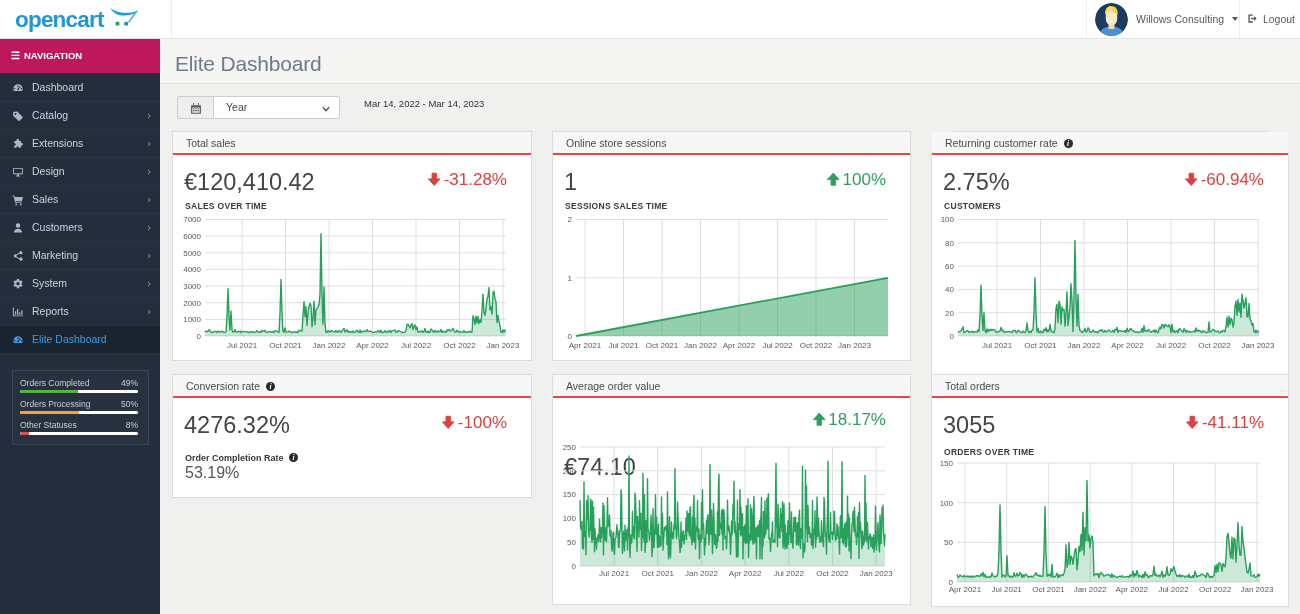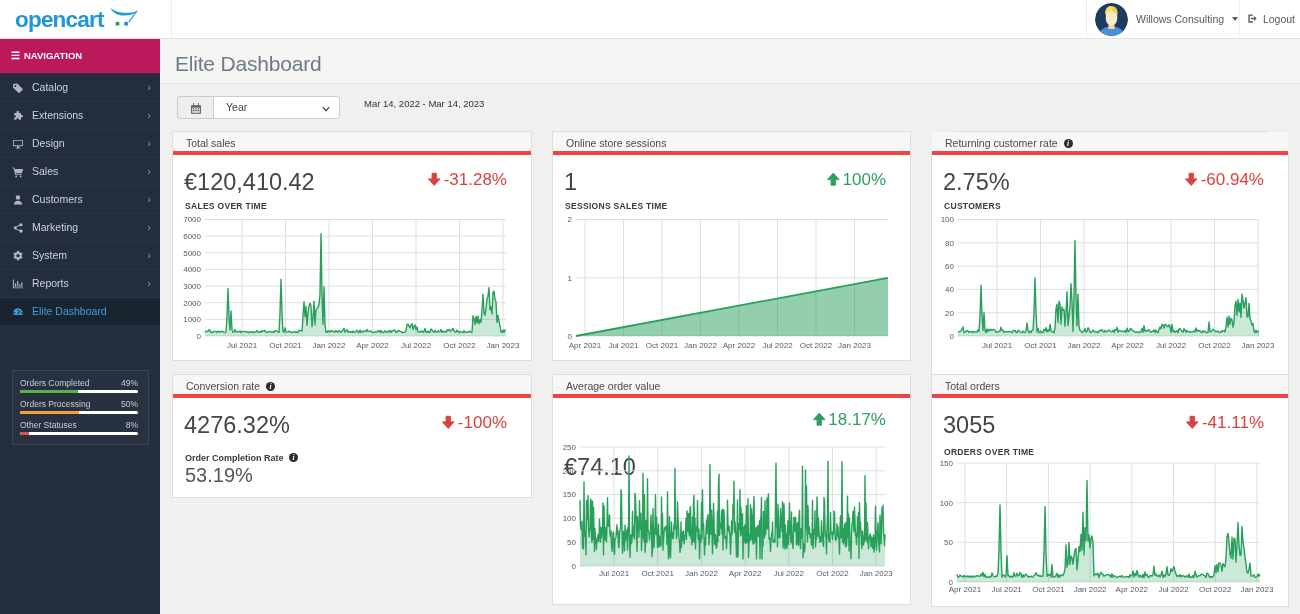--- a/index.html
+++ b/index.html
@@ -12,21 +12,21 @@
 #navhead { height:34px; background:#be185d; color:#fff; font-size:9.5px; font-weight:bold; line-height:34px; padding-left:11px; }
 .mitem { position:relative; height:28px; line-height:27px; color:#ccd5de; font-size:10.5px; border-top:1px solid #2a3443; }
 .mitem .mi { position:absolute; left:12px; top:8px; }
 .mitem .mt { position:absolute; left:32px; top:0; }
 .mitem .chev { position:absolute; right:9px; top:0; color:#8d97a5; font-size:11px; }
 .mitem.active { background:#1a2330; color:#3f9edb; }
 #statbox { position:absolute; left:12px; top:331px; width:137px; height:75px; border:1px solid #3a4656; background:#27313f; padding:7px 10px 0 7px; }
 h1.pagetitle { position:absolute; left:175px; top:52px; font-size:21px; font-weight:400; color:#6e7a87; letter-spacing:-0.2px; }
 #phead { position:absolute; left:160px; top:39px; width:1140px; height:45px; background:#f5f5f4; border-bottom:1px solid #e3e3e2; }
 .card { position:absolute; background:#fff; border:1px solid #ddd; }
-.card .chead { height:23px; background:#f7f7f7; border-bottom:4px solid #ef4444; font-size:10.5px; color:#4a4a4a; line-height:23px; padding-left:13px; }
+.card .chead { height:23px; background:#f7f7f7; border-bottom:2px solid #ef4444; font-size:10.5px; color:#4a4a4a; line-height:23px; padding-left:13px; }
 .big { position:absolute; left:11px; top:37px; font-size:23.5px; color:#424649; }
 .trend { position:absolute; right:24px; top:38px; font-size:17px; white-space:nowrap; }
 .trend.down { color:#d9423f; }
 .trend.up { color:#2f9e5f; }
 .ovlabel { position:absolute; left:12px; top:69px; font-size:8.5px; font-weight:bold; color:#3a3a3a; letter-spacing:.3px; }
 .infoi { display:inline-block; width:9px; height:9px; border-radius:50%; background:#2b2b2b; color:#fff; font-size:7.5px; font-weight:bold; text-align:center; line-height:9px; vertical-align:1px; margin-left:3px; font-family:"Liberation Serif",serif; font-style:italic; }
 .srow { position:relative; font-size:8.5px; color:#c8cfd8; height:12px; }
 .srow span { position:absolute; right:0; }
 .sbar { height:3px; background:#fff; border-radius:2px; margin-bottom:6px; overflow:hidden; }
 .sbar div { height:3px; }
@@ -67,20 +67,26 @@
       </svg>
   <div style="position:absolute;left:1136px;top:0;height:38px;line-height:38px;font-size:10.5px;color:#585858;white-space:nowrap;">Willows Consulting <span style="display:inline-block;margin-left:5px;vertical-align:2px;width:0;height:0;border-left:3.5px solid transparent;border-right:3.5px solid transparent;border-top:4.5px solid #585858;"></span></div>
   <div style="position:absolute;left:1247px;top:0;height:38px;line-height:38px;font-size:10.5px;color:#585858;white-space:nowrap;"><svg width="11" height="11" viewBox="0 0 16 16" style="vertical-align:-1px;margin-right:2px;">
           <path d="M2 2 L8.5 2 L8.5 4 L4 4 L4 12 L8.5 12 L8.5 14 L2 14 Z" fill="#585858"></path>
           <path d="M10.5 4.5 L14 8 L10.5 11.5 L10.5 9.2 L6 9.2 L6 6.8 L10.5 6.8 Z" fill="#585858"></path>
         </svg> Logout</div>
 </div>
 
 <div id="sidebar">
   <div id="navhead"><span style="font-size:10px;margin-right:4px;">☰</span>NAVIGATION</div>
+  <div class="mitem">
+        <svg class="mi" width="12" height="12" viewBox="0 0 16 16">
+          <path d="M8 3 A6.2 6.2 0 0 0 1.8 9.2 A6.2 6.2 0 0 0 2.5 12 L13.5 12 A6.2 6.2 0 0 0 14.2 9.2 A6.2 6.2 0 0 0 8 3 Z M8 4.6 A1 1 0 1 1 8 6.6 A1 1 0 1 1 8 4.6 Z M3.5 8 A1 1 0 1 1 3.5 10 A1 1 0 1 1 3.5 8 Z M12.5 8 A1 1 0 1 1 12.5 10 A1 1 0 1 1 12.5 8 Z M10.7 5.4 L11.6 6.1 L9 9.8 A1.1 1.1 0 1 1 7.8 8.9 Z" fill="#aeb6c2"></path>
+        </svg>
+        <span class="mt">Dashboard</span>
+      </div>
   <div class="mitem">
         <svg class="mi" width="12" height="12" viewBox="0 0 16 16">
           <path d="M1.5 2.5 L7 2 L14 9 A1.2 1.2 0 0 1 14 10.6 L10.1 14.4 A1.2 1.2 0 0 1 8.6 14.4 L1.5 7.5 Z M4.6 4 A1.3 1.3 0 1 0 4.6 6.6 A1.3 1.3 0 0 0 4.6 4 Z" fill="#aeb6c2"></path>
         </svg>
         <span class="mt">Catalog</span>
         <span class="chev">›</span>
       </div>
   <div class="mitem">
         <svg class="mi" width="12" height="12" viewBox="0 0 16 16">
           <path d="M6 2.5 A1.6 1.6 0 0 1 9.2 2.5 L9.2 4 L12 4 L12 6.8 L13 6.8 A1.6 1.6 0 0 1 13 10 L12 10 L12 13 L9 13 L9 12 A1.6 1.6 0 0 0 6 12 L6 13 L3 13 L3 10 L4 10 A1.6 1.6 0 0 0 4 7 L3 7 L3 4 L6 4 Z" fill="#aeb6c2"></path>
@@ -280,21 +286,21 @@
         <path d="M26.0 200.3 L27.0 199.5 L28.0 199.6 L29.0 199.0 L30.0 197.0 L31.0 194.9 L32.0 200.7 L33.0 200.4 L34.0 199.3 L35.0 198.5 L36.0 199.0 L37.0 200.5 L38.0 199.7 L39.0 200.1 L40.0 199.2 L41.0 200.7 L42.0 199.6 L43.0 199.6 L44.0 200.1 L45.0 200.1 L46.0 197.9 L47.0 199.4 L48.0 183.4 L49.0 153.3 L50.0 183.4 L51.0 198.4 L52.0 180.7 L53.0 198.4 L54.0 200.7 L55.0 196.9 L56.0 199.7 L57.0 197.3 L58.0 198.6 L59.0 197.2 L60.0 198.5 L61.0 197.6 L62.0 197.4 L63.0 198.3 L64.0 200.1 L65.0 199.9 L66.0 200.1 L67.0 199.2 L68.0 199.2 L69.0 195.3 L70.0 198.5 L71.0 198.1 L72.0 200.4 L73.0 199.9 L74.0 199.6 L75.0 199.7 L76.0 199.7 L77.0 199.5 L78.0 199.6 L79.0 200.1 L80.0 200.6 L81.0 198.5 L82.0 198.9 L83.0 198.3 L84.0 200.3 L85.0 200.6 L86.0 198.4 L87.0 198.7 L88.0 199.7 L89.0 200.6 L90.0 200.4 L91.0 199.1 L92.0 200.2 L93.0 200.7 L94.0 198.8 L95.0 190.9 L96.0 198.2 L97.0 200.7 L98.0 199.3 L99.0 200.6 L100.0 198.1 L101.0 198.1 L102.0 180.3 L103.0 145.8 L104.0 180.3 L105.0 199.9 L106.0 196.3 L107.0 200.7 L108.0 200.1 L109.0 199.0 L110.0 200.7 L111.0 200.5 L112.0 197.3 L113.0 198.9 L114.0 195.6 L115.0 200.0 L116.0 197.8 L117.0 199.5 L118.0 192.3 L119.0 198.7 L120.0 199.9 L121.0 199.7 L122.0 200.7 L123.0 196.3 L124.0 176.7 L125.0 172.1 L126.0 190.5 L127.0 169.1 L128.0 172.2 L129.0 192.1 L130.0 174.9 L131.0 178.3 L132.0 177.2 L133.0 194.2 L134.0 180.7 L135.0 159.7 L136.0 193.4 L137.0 184.6 L138.0 174.8 L139.0 151.6 L140.0 169.4 L141.0 199.6 L142.0 165.2 L143.0 108.5 L144.0 165.2 L145.0 193.9 L146.0 162.1 L147.0 193.9 L148.0 198.5 L149.0 199.1 L150.0 200.6 L151.0 199.3 L152.0 199.0 L153.0 196.5 L154.0 200.1 L155.0 199.5 L156.0 195.7 L157.0 197.2 L158.0 200.4 L159.0 200.5 L160.0 199.4 L161.0 198.1 L162.0 199.7 L163.0 199.4 L164.0 200.3 L165.0 199.7 L166.0 200.7 L167.0 199.1 L168.0 198.1 L169.0 199.1 L170.0 197.6 L171.0 199.1 L172.0 200.2 L173.0 198.3 L174.0 199.7 L175.0 199.7 L176.0 198.5 L177.0 197.9 L178.0 199.0 L179.0 199.9 L180.0 199.6 L181.0 198.2 L182.0 200.5 L183.0 197.5 L184.0 198.2 L185.0 195.3 L186.0 200.3 L187.0 198.4 L188.0 198.6 L189.0 199.1 L190.0 199.2 L191.0 199.4 L192.0 199.7 L193.0 198.5 L194.0 200.3 L195.0 196.3 L196.0 199.0 L197.0 199.6 L198.0 197.1 L199.0 196.4 L200.0 198.5 L201.0 198.5 L202.0 199.5 L203.0 199.8 L204.0 200.4 L205.0 199.7 L206.0 200.1 L207.0 200.6 L208.0 199.8 L209.0 199.9 L210.0 196.4 L211.0 200.2 L212.0 193.6 L213.0 199.3 L214.0 198.5 L215.0 199.3 L216.0 198.0 L217.0 197.8 L218.0 199.7 L219.0 200.2 L220.0 199.2 L221.0 199.5 L222.0 197.8 L223.0 200.6 L224.0 198.1 L225.0 199.9 L226.0 200.7 L227.0 197.5 L228.0 194.9 L229.0 196.8 L230.0 192.3 L231.0 192.8 L232.0 196.0 L233.0 192.4 L234.0 193.1 L235.0 193.9 L236.0 194.8 L237.0 192.7 L238.0 194.6 L239.0 200.4 L240.0 192.3 L241.0 199.8 L242.0 198.7 L243.0 200.4 L244.0 199.4 L245.0 198.5 L246.0 200.7 L247.0 197.1 L248.0 196.6 L249.0 198.2 L250.0 199.1 L251.0 200.2 L252.0 196.6 L253.0 198.1 L254.0 200.3 L255.0 198.4 L256.0 199.6 L257.0 200.0 L258.0 199.5 L259.0 200.0 L260.0 200.1 L261.0 199.5 L262.0 198.8 L263.0 200.2 L264.0 196.0 L265.0 199.2 L266.0 198.0 L267.0 199.2 L268.0 198.7 L269.0 200.2 L270.0 200.5 L271.0 198.7 L272.0 199.8 L273.0 199.5 L274.0 200.5 L275.0 200.6 L276.0 200.5 L277.0 190.0 L278.0 199.7 L279.0 199.9 L280.0 198.7 L281.0 197.3 L282.0 198.1 L283.0 198.8 L284.0 199.8 L285.0 199.3 L286.0 198.9 L287.0 200.5 L288.0 200.6 L289.0 199.1 L290.0 200.1 L291.0 198.6 L292.0 198.4 L293.0 199.8 L294.0 194.6 L295.0 185.3 L296.0 195.0 L297.0 184.3 L298.0 192.5 L299.0 186.3 L300.0 187.7 L301.0 195.1 L302.0 190.8 L303.0 173.9 L304.0 169.3 L305.0 183.3 L306.0 167.5 L307.0 179.7 L308.0 170.9 L309.0 185.4 L310.0 162.1 L311.0 168.9 L312.0 176.1 L313.0 170.8 L314.0 165.6 L315.0 184.9 L316.0 185.0 L317.0 171.4 L318.0 186.8 L319.0 189.0 L320.0 193.1 L321.0 191.4 L322.0 199.3 L323.0 200.7 L324.0 197.9 L325.0 200.5 L326.0 199.9 L327.0 198.6" fill="none" stroke="#28a05c" stroke-width="1.4" stroke-linejoin="round"></path>
       </svg>
     </div>
 <div class="card" style="left:172px;top:374px;width:360px;height:124px;">
       <div class="chead">Conversion rate <span class="infoi">i</span></div>
       <div class="big">4276.32%</div>
       <div class="trend down"><svg width="14.5" height="14.5" viewBox="0 0 16 16" style="vertical-align:-1.5px;margin-right:2px;">
           <path d="M5.6 1.4 L10.4 1.4 L10.4 7.6 L14.4 7.6 L8 14.8 L1.6 7.6 L5.6 7.6 Z" fill="#d9423f" stroke="#d9423f" stroke-width="1" stroke-linejoin="round"></path>
         </svg>-100%</div>
       <div style="position:absolute;left:12px;top:78px;font-size:9px;font-weight:bold;color:#3a3a3a;">Order Completion Rate <span class="infoi">i</span></div>
-      <div style="position:absolute;left:12px;top:89px;font-size:20px;color:#555;">53.19%</div>
+      <div style="position:absolute;left:12px;top:89px;font-size:16px;color:#555;">53.19%</div>
     </div>
 <div class="card" style="left:552px;top:374px;width:359px;height:231px;">
       <div class="chead">Average order value</div>
       <div class="big" style="top:34px;margin-top:45px;">€74.10</div>
       <div class="trend up" style="top:35px;"><svg width="14.5" height="14.5" viewBox="0 0 16 16" style="vertical-align:-1.5px;margin-right:2px;">
           <path d="M8 1.2 L14.4 8.4 L10.4 8.4 L10.4 14.6 L5.6 14.6 L5.6 8.4 L1.6 8.4 Z" fill="#2f9e5f" stroke="#2f9e5f" stroke-width="1" stroke-linejoin="round"></path>
         </svg>18.17%</div>
       <svg width="359" height="213" viewBox="0 0 359 213" style="position:absolute;left:0;top:0;">
         <line x1="27" y1="191.0" x2="332" y2="191.0" stroke="#dedede" stroke-width="1"></line>
         <text x="23" y="193.8" font-family="Liberation Sans, sans-serif" font-size="8" fill="#5a5a5a" text-anchor="end">0</text>

